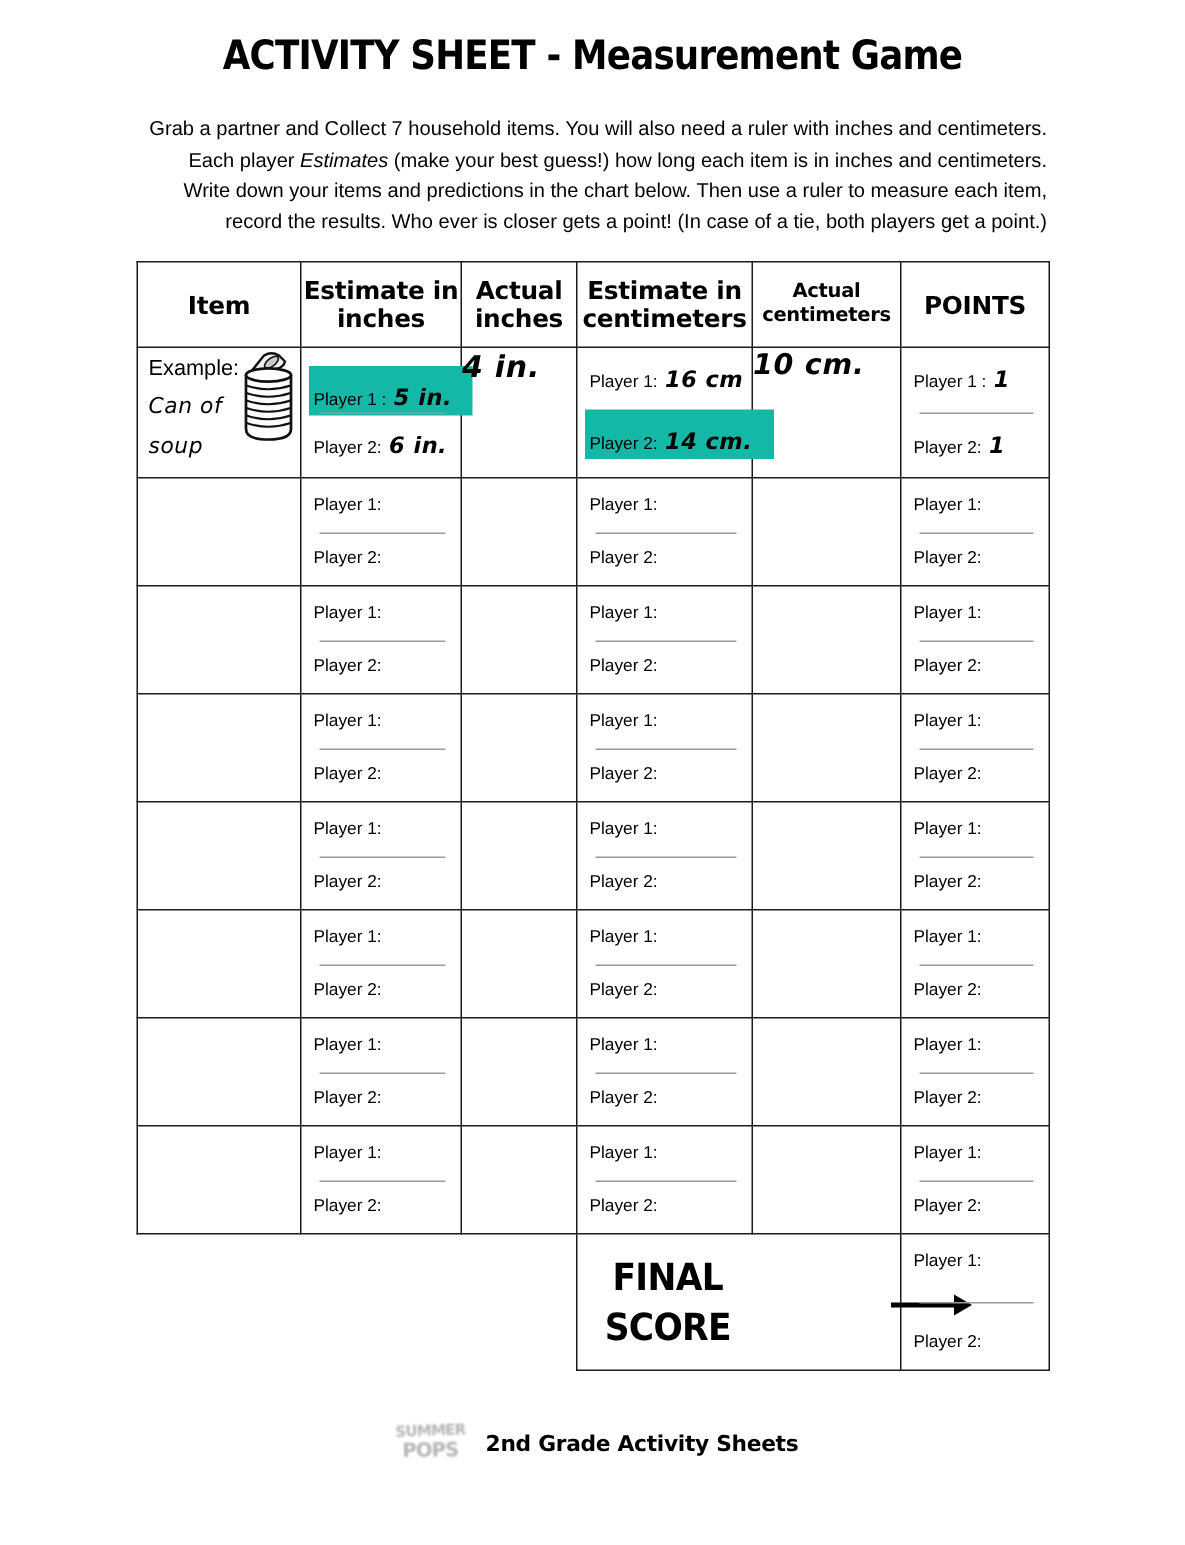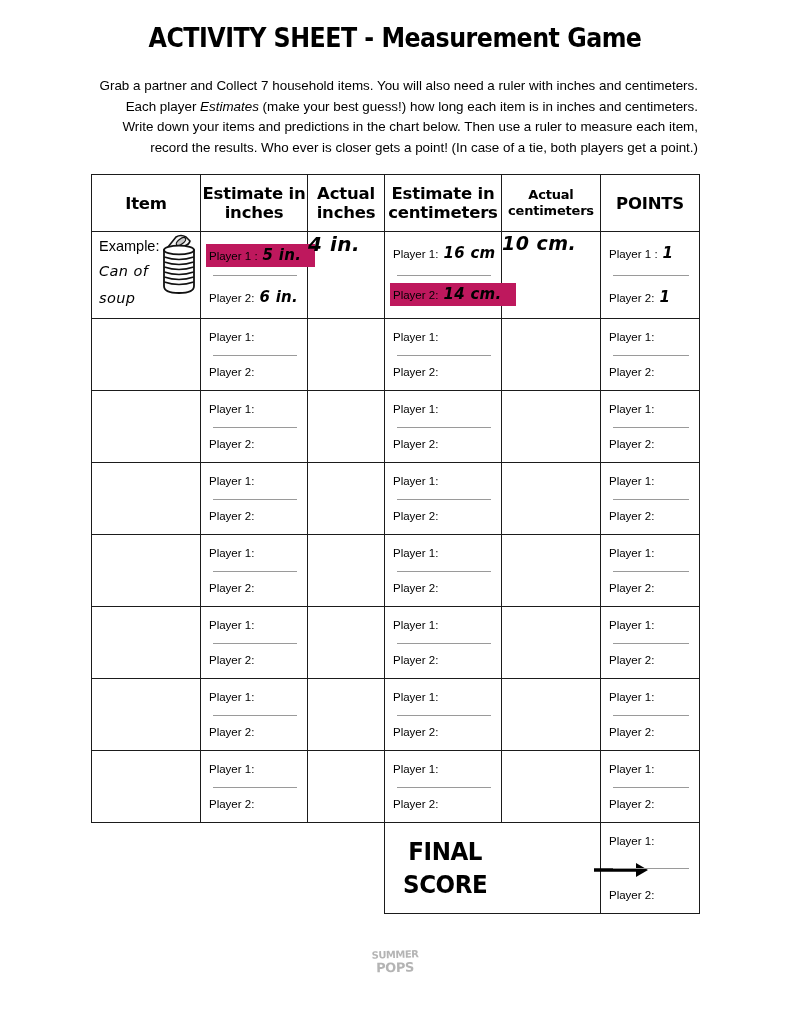--- a/index.html
+++ b/index.html
@@ -140,22 +140,22 @@
   }
   .hand {
     font-family: "DejaVu Sans", sans-serif;
     font-style: italic;
     font-weight: bold;
     font-size: 15px;
     letter-spacing: 0.3px;
     padding-left: 5px;
   }
   .hl {
-    background: #be185d;
-    padding: 2px 14px 3px 3px;
+    background: #14b8a6;
+    padding: 12px 14px 3px 3px;
     left: 5px !important;
   }
 
   
   .big-hand {
     font-family: "DejaVu Sans", sans-serif;
     font-style: italic;
     font-weight: bold;
     font-size: 20px;
     letter-spacing: 0.5px;
@@ -517,13 +517,14 @@
     </td>
   </tr>
 </tbody>
   </table>
 
 <div class="footer">
   <div class="logo-mark">
     <div class="logo-l1">SUMMER</div>
     <div class="logo-l2">POPS</div>
   </div>
+  <div class="footer-text">2nd Grade Activity Sheets</div>
 </div>
 
 </body></html>

